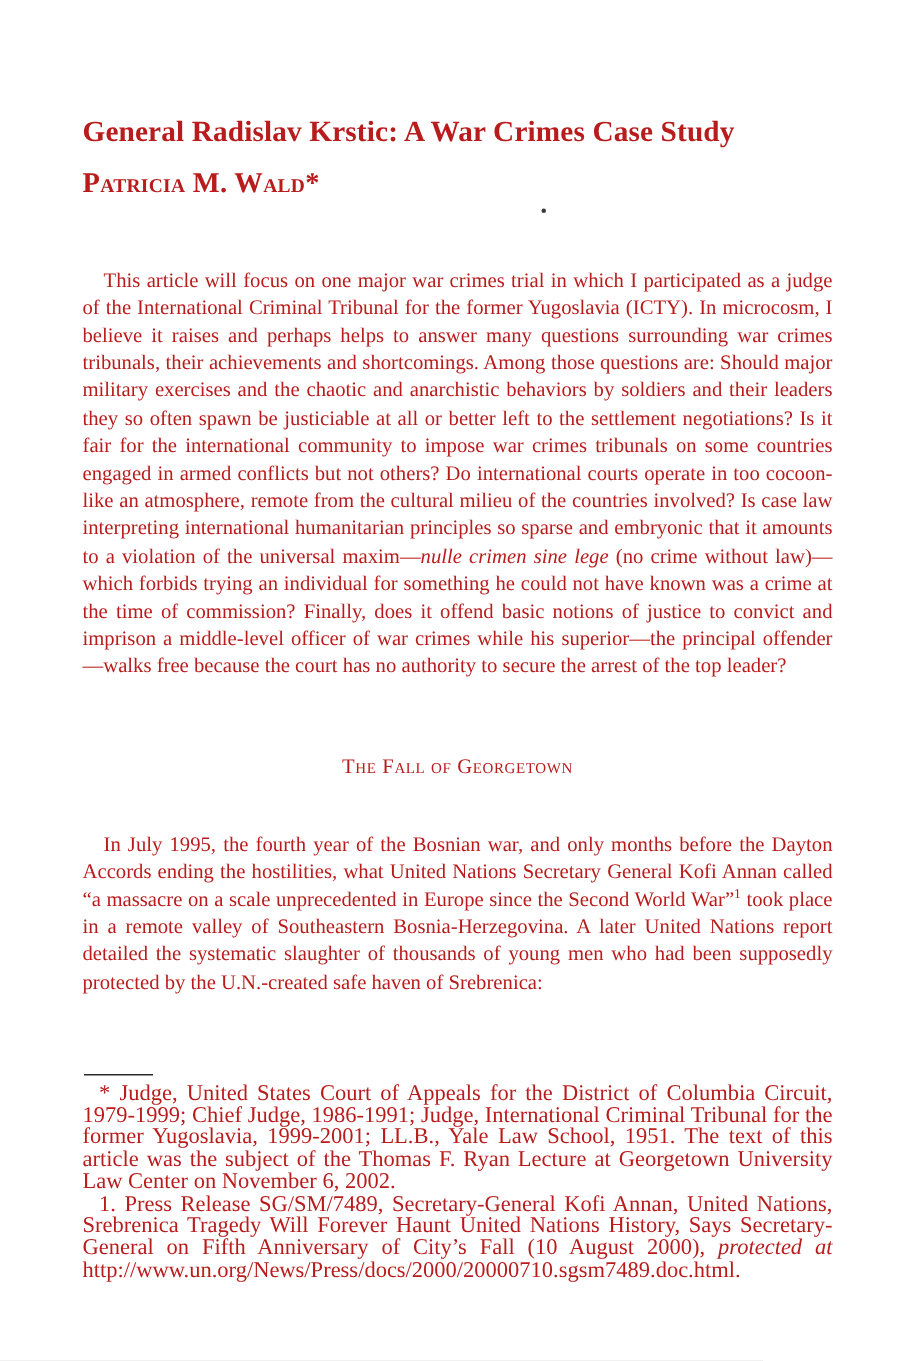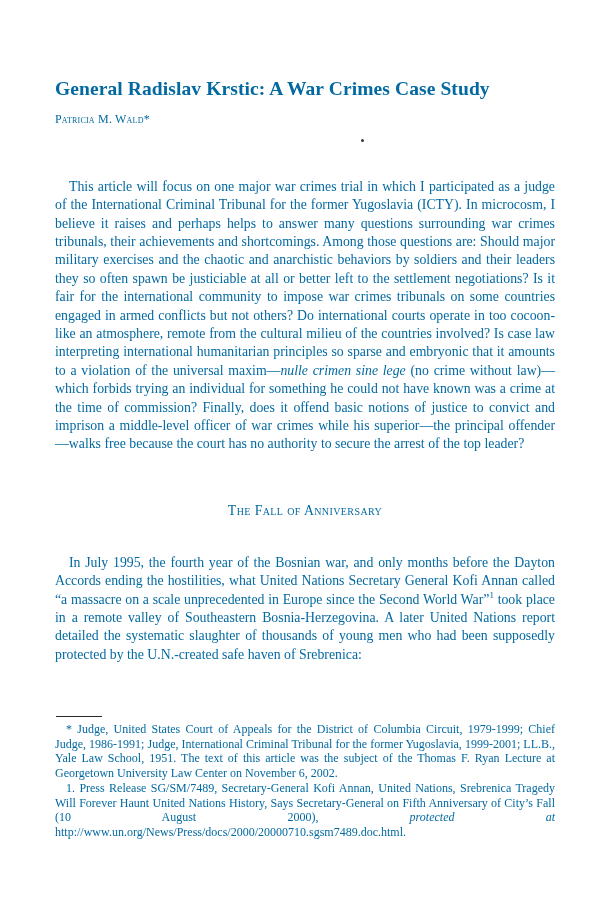--- a/index.html
+++ b/index.html
@@ -2,40 +2,41 @@
 <html><head>
 <meta charset="utf-8">
 <style>
   html, body { margin: 0; padding: 0; background: #e8e8e8; }
   .page {
     position: relative;
     width: 608px;
     height: 907px;
     background: #ffffff;
     font-family: "Liberation Serif", "DejaVu Serif", serif;
-    color: #0369a1;
+    color: #b91c1c;
     overflow: hidden;
     margin: 0 auto;
   }
   .page-title {
     position: absolute;
     left: 55px; top: 64px;
     width: 510px;
     font-size: 19.5px;
     font-weight: bold;
     line-height: 24px;
     letter-spacing: 0.1px;
   }
   .author-line {
     position: absolute;
     left: 55px; top: 112px;
     width: 500px;
     font-variant: small-caps;
-    font-size: 12px;
+    font-size: 19px;
     letter-spacing: 0.2px;
+    font-weight: bold;
   }
   .body-para {
     position: absolute;
     left: 55px;
     width: 500px;
     text-align: justify;
     font-size: 13.8px;
     line-height: 18.4px;
     text-indent: 14px;
   }
@@ -54,21 +55,21 @@
     position: absolute;
     left: 56px; top: 716px;
     width: 46px;
     height: 0;
     border-top: 1.6px solid #2a2a2a;
   }
   .footnotes {
     position: absolute;
     left: 55px; top: 722px;
     width: 500px;
-    font-size: 12px;
+    font-size: 15px;
     line-height: 14.7px;
     text-align: justify;
   }
   .footnote { text-indent: 11px; margin: 0; }
   .page-number {
     position: absolute;
     left: 55px; top: 834px;
     width: 500px;
     text-align: center;
     font-size: 15px;
@@ -90,21 +91,21 @@
 <div class="page">
 
   <h1 class="page-title">General Radislav Krstic: A War Crimes Case Study</h1>
 
   <div class="author-line">Patricia M. Wald*</div>
 
   <div class="artifact-dot"></div>
 
   <p class="body-para para-1"><span>This article will focus on one major war crimes trial in which I participated as a judge of the International Criminal Tribunal for the former Yugoslavia (ICTY). In microcosm, I believe it raises and perhaps helps to answer many questions surrounding war crimes tribunals, their achievements and shortcomings. Among those questions are: Should major military exercises and the chaotic and anarchistic behaviors by soldiers and their leaders they so often spawn be justiciable at all or better left to the settlement negotiations? Is it fair for the international community to impose war crimes tribunals on some countries engaged in armed conflicts but not others? Do international courts operate in too cocoon-like an atmosphere, remote from the cultural milieu of the countries involved? Is case law interpreting international humanitarian principles so sparse and embryonic that it amounts to a violation of the universal maxim—</span><i>nulle crimen sine lege</i><span> (no crime without law)—which forbids trying an individual for something he could not have known was a crime at the time of commission? Finally, does it offend basic notions of justice to convict and imprison a middle-level officer of war crimes while his superior—the principal offender—walks free because the court has no authority to secure the arrest of the top leader?</span></p>
 
-  <div class="section-heading">The Fall of Anniversary</div>
+  <div class="section-heading">The Fall of Georgetown</div>
 
   <p class="body-para para-2"><span>In July 1995, the fourth year of the Bosnian war, and only months before the Dayton Accords ending the hostilities, what United Nations Secretary General Kofi Annan called “a massacre on a scale unprecedented in Europe since the Second World War”</span><sup>1</sup><span> took place in a remote valley of Southeastern Bosnia-Herzegovina. A later United Nations report detailed the systematic slaughter of thousands of young men who had been supposedly protected by the U.N.-created safe haven of Srebrenica:</span></p>
 
   <div class="footnote-separator"></div>
 
   <div class="footnotes">
     <p class="footnote">* Judge, United States Court of Appeals for the District of Columbia Circuit, 1979-1999; Chief Judge, 1986-1991; Judge, International Criminal Tribunal for the former Yugoslavia, 1999-2001; LL.B., Yale Law School, 1951. The text of this article was the subject of the Thomas F. Ryan Lecture at Georgetown University Law Center on November 6, 2002.</p>
     <p class="footnote"><span>1. Press Release SG/SM/7489, Secretary-General Kofi Annan, United Nations, Srebrenica Tragedy Will Forever Haunt United Nations History, Says Secretary-General on Fifth Anniversary of City’s Fall (10 August 2000), </span><i>protected at</i><span> http://www.un.org/News/Press/docs/2000/20000710.sgsm7489.doc.html.</span></p>
   </div>
 

